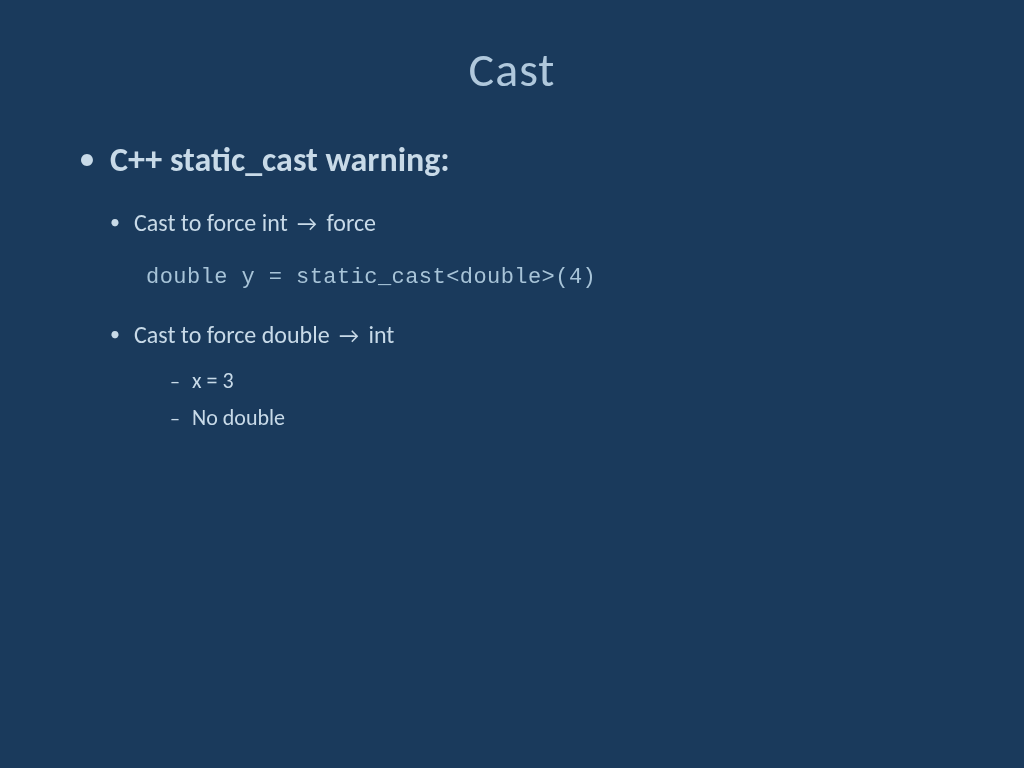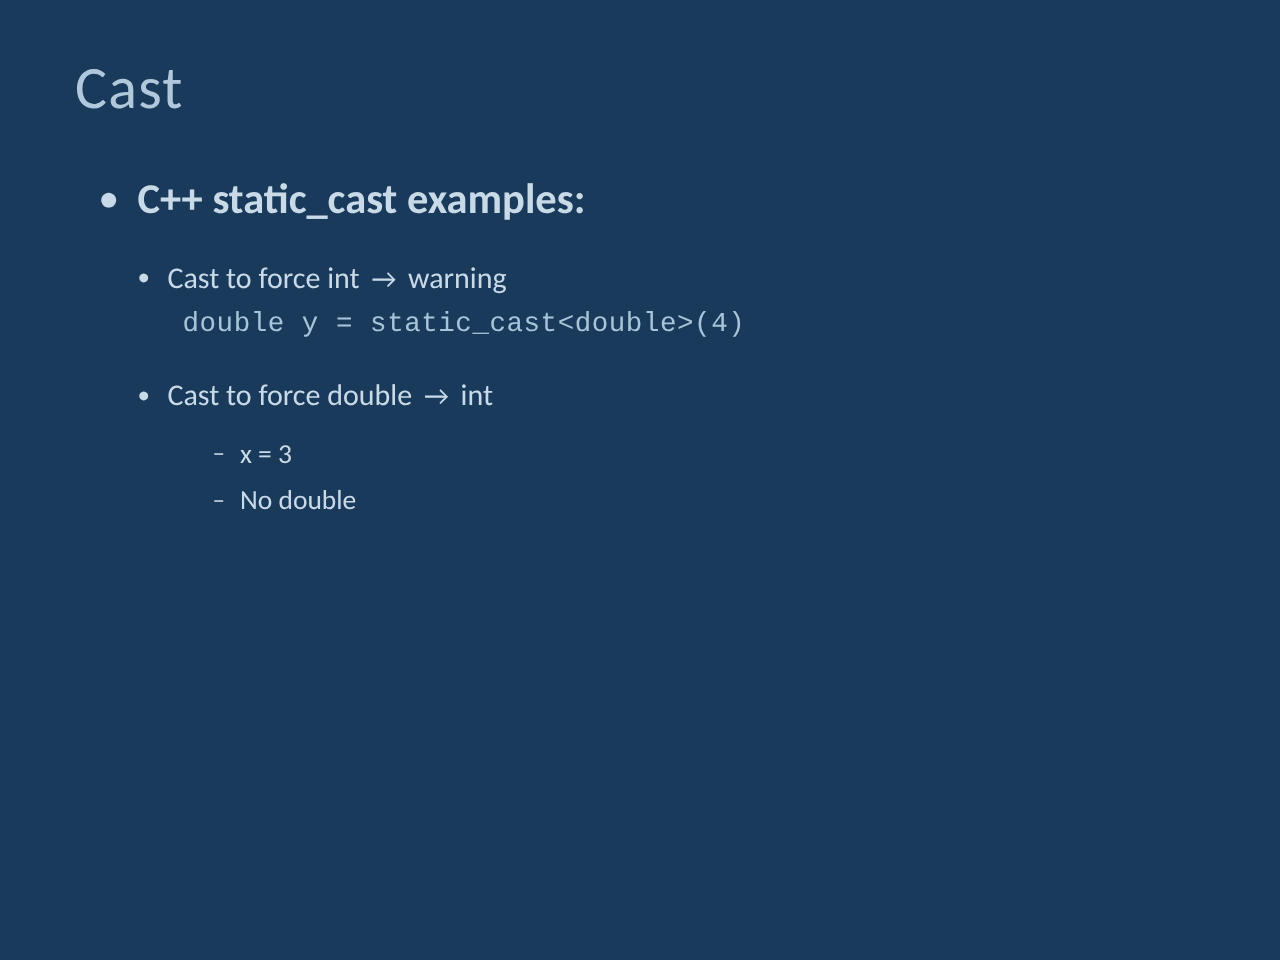--- a/index.html
+++ b/index.html
@@ -19,21 +19,21 @@
 
     .slide {
       width: 1024px;
       height: 768px;
       padding: 40px 60px;
       display: flex;
       flex-direction: column;
     }
 
     .title {
-      text-align: left;
+      text-align: center;
       font-size: 48px;
       font-weight: 300;
       color: #b0c8dc;
       margin-bottom: 40px;
       letter-spacing: 1px;
     }
 
     .content {
       flex: 1;
       padding-left: 20px;
@@ -96,21 +96,21 @@
     .arrow {
       font-size: 22px;
       margin: 0 4px;
     }
 
     .code-block {
       font-family: 'Courier New', Courier, monospace;
       font-size: 22px;
       color: #a8c4d8;
       margin-left: 36px;
-      margin-top: 2px;
+      margin-top: 20px;
       letter-spacing: 0.02em;
     }
 
     .sub-sub-bullets {
       list-style: none;
       margin-left: 60px;
       margin-top: 10px;
     }
 
     .sub-sub-bullet-item {
@@ -130,33 +130,33 @@
 </head>
 <body>
 
 <div class="slide">
   <h1 class="title">Cast</h1>
 
   <div class="content">
     <ul class="main-bullet">
       <li class="main-bullet-item">
         <span class="bullet-dot">•</span>
-        <span>C++ static_cast examples:</span>
+        <span>C++ static_cast warning:</span>
       </li>
     </ul>
 
     <ul class="sub-bullets">
 
       <li class="sub-bullet-item">
         <div class="sub-bullet-header">
           <span class="sub-bullet-dot">•</span>
           <span class="sub-bullet-text">
             <span>Cast to force int</span>
             <span class="arrow">→</span>
-            <span>warning</span>
+            <span>force</span>
           </span>
         </div>
         <div class="code-block">double y = static_cast&lt;double&gt;(4)</div>
       </li>
 
       <li class="sub-bullet-item">
         <div class="sub-bullet-header">
           <span class="sub-bullet-dot">•</span>
           <span class="sub-bullet-text">
             <span>Cast to force double</span>

